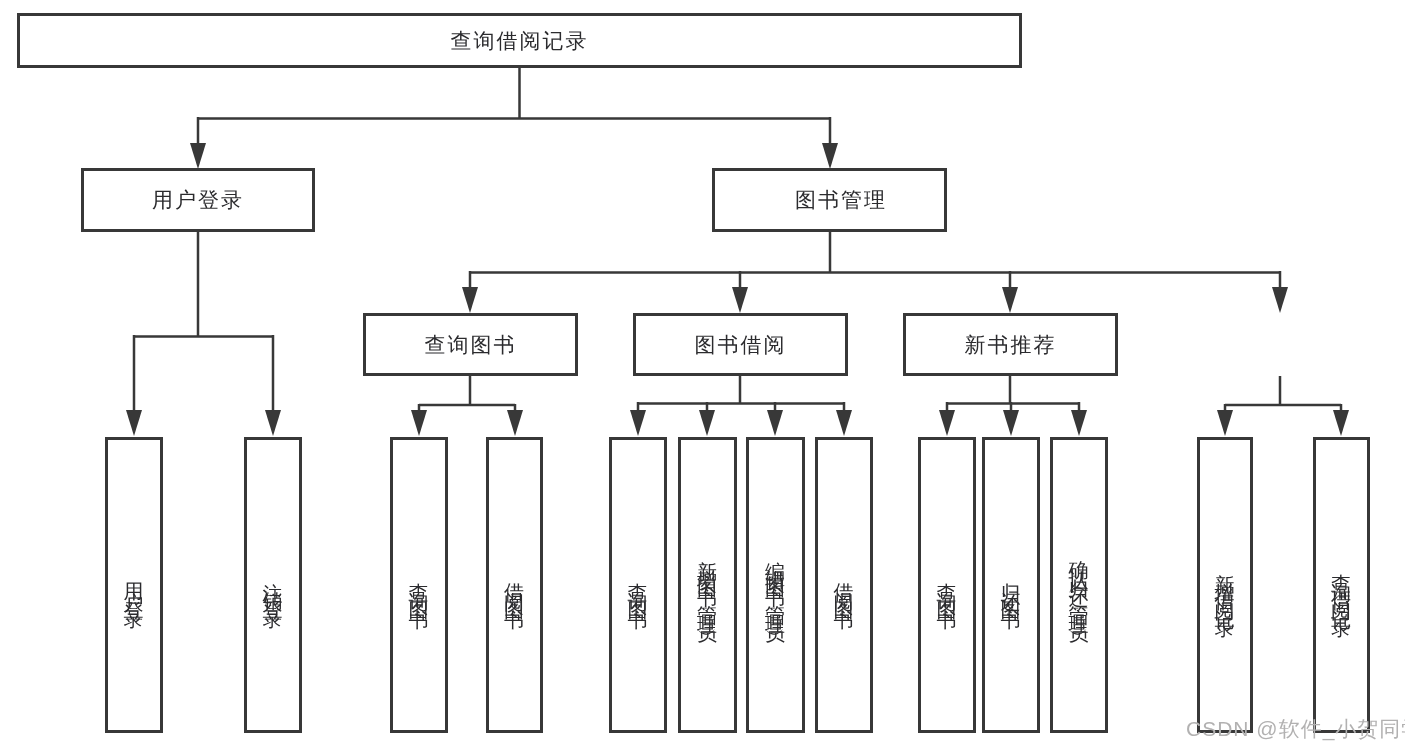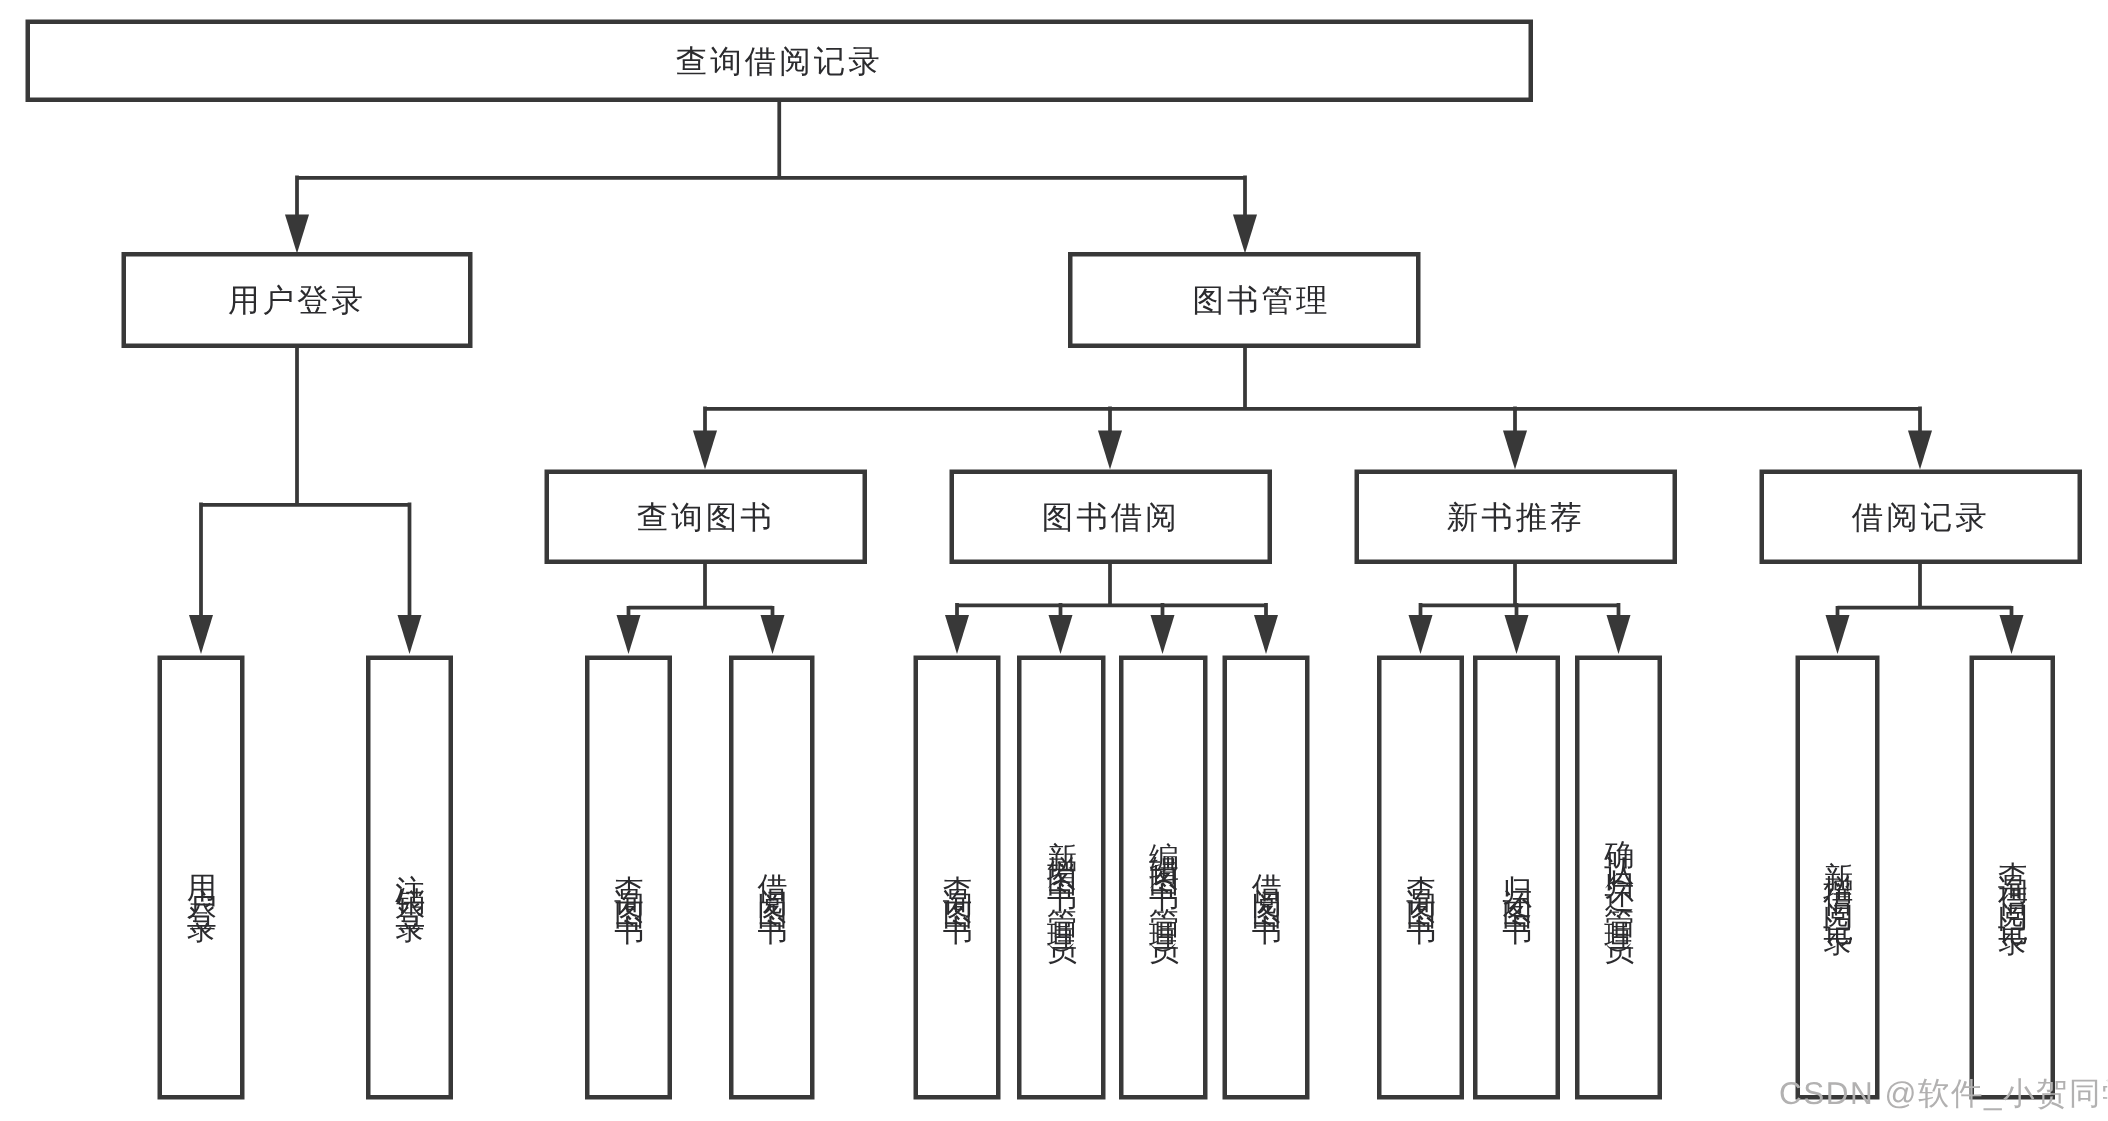--- a/index.html
+++ b/index.html
@@ -118,23 +118,20 @@
 
   <div class="node" style="left:363px; top:313px; width:215px; height:63px;">
     <span class="hlabel">查询图书</span>
   </div>
   <div class="node" style="left:633px; top:313px; width:215px; height:63px;align-items:center;">
     <span class="hlabel">图书借阅</span>
   </div>
   <div class="node" style="left:903px; top:313px; width:215px; height:63px;">
     <span class="hlabel">新书推荐</span>
   </div>
-  <div class="node" style="left:1173px; top:313px; width:215px; height:63px;">
-    <span class="hlabel">借阅记录</span>
-  </div>
 
   <div class="node" style="left:105px; top:437px; width:58px; height:296px;">
     <span class="vlabel">用户登录</span>
   </div>
   <div class="node" style="left:244px; top:437px; width:58px; height:296px;">
     <span class="vlabel">注销登录</span>
   </div>
 
   <div class="node" style="left:390px; top:437px; width:58px; height:296px;">
     <span class="vlabel">查询图书</span>

